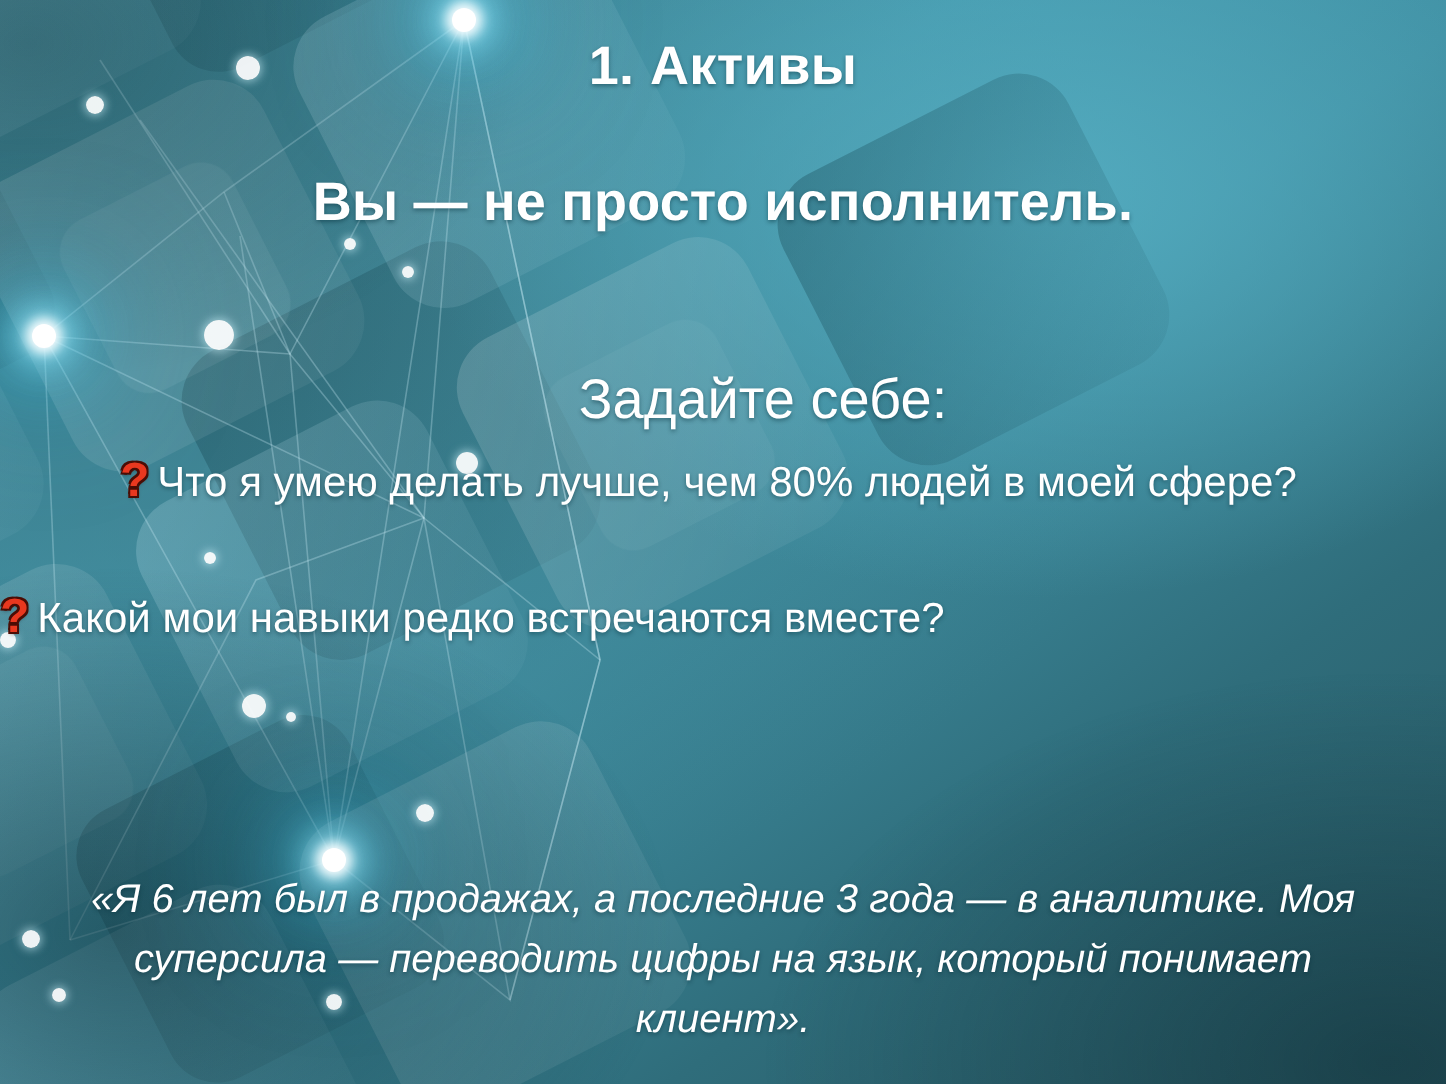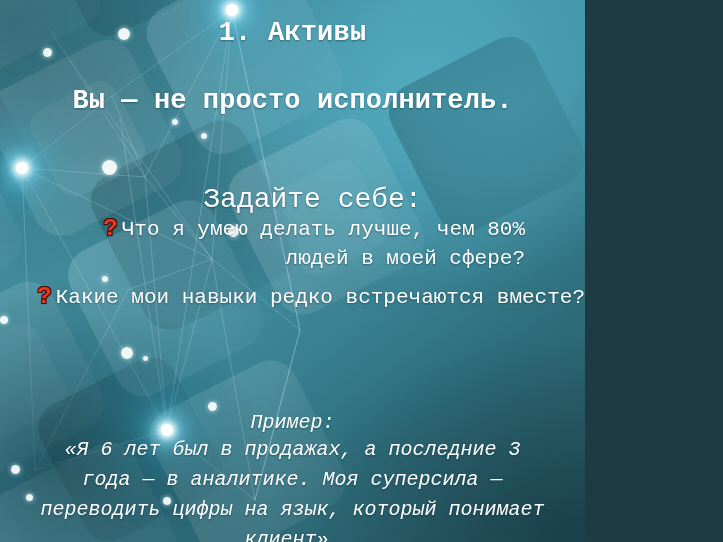--- a/index.html
+++ b/index.html
@@ -3,24 +3,24 @@
 <meta charset="utf-8">
 <title>Слайд — 1. Активы</title>
 <style>
   html, body {
     margin: 0;
     padding: 0;
     background: #1e3a42;
   }
   #slide {
     position: relative;
-    width: 585px;
+    width: 723px;
     height: 542px;
     overflow: hidden;
-    font-family: Liberation Mono, monospace;
+    font-family: Liberation Sans, sans-serif;
     background:
       radial-gradient(ellipse 70% 60% at 72% 18%, rgba(86,175,195,0.85) 0%, rgba(70,155,175,0.0) 62%),
       radial-gradient(ellipse 90% 80% at 18% 30%, rgba(62,126,140,0.9) 0%, rgba(45,100,112,0.0) 70%),
       linear-gradient(145deg, #3a7b8a 0%, #4397ab 32%, #3f8ea1 50%, #2f6d7b 74%, #27555f 100%);
   }
 
   
   .bg-layer {
     position: absolute;
     inset: 0;
@@ -90,21 +90,22 @@
   }
   #lead1 { top: 88px; }
   #lead2 { top: 119px; }
 
   #ask { top: 186px; font-size: 28px; font-weight: normal; padding-left: 20px; }
 
   .q-block {
     position: absolute;
     left: 0;
     width: 100%;
-    text-align: right;
+    text-align: left;
+    margin-top: 12px;
   }
   .q-line {
     color: #ffffff;
     font-size: 21px;
     line-height: 29px;
     text-shadow: 0 1px 2px rgba(0,40,50,0.45);
     white-space: nowrap;
   }
   .q-line.wrap { white-space: normal; }
   .qmark {
@@ -243,22 +244,21 @@
     <div class="txt" id="ask">Задайте себе:</div>
 
     <div class="q-block" id="q1">
       <div class="q-line wrap" style="padding:0 60px;">
         <span class="qmark">?</span><span>Что я умею делать лучше, чем 80% людей в моей сфере?</span>
       </div>
     </div>
 
     <div class="q-block" id="q2">
       <div class="q-line">
-        <span class="qmark">?</span><span>Какие мои навыки редко встречаются вместе?</span>
+        <span class="qmark">?</span><span>Какой мои навыки редко встречаются вместе?</span>
       </div>
     </div>
 
 
-    <div class="txt ital" id="example-label">Пример:</div>
     <div class="txt ital" id="example-body">«Я 6 лет был в продажах, а последние 3 года — в аналитике. Моя суперсила — переводить цифры на язык, который понимает клиент».</div>
 
   </div>
 </div>
 
 </body></html>

